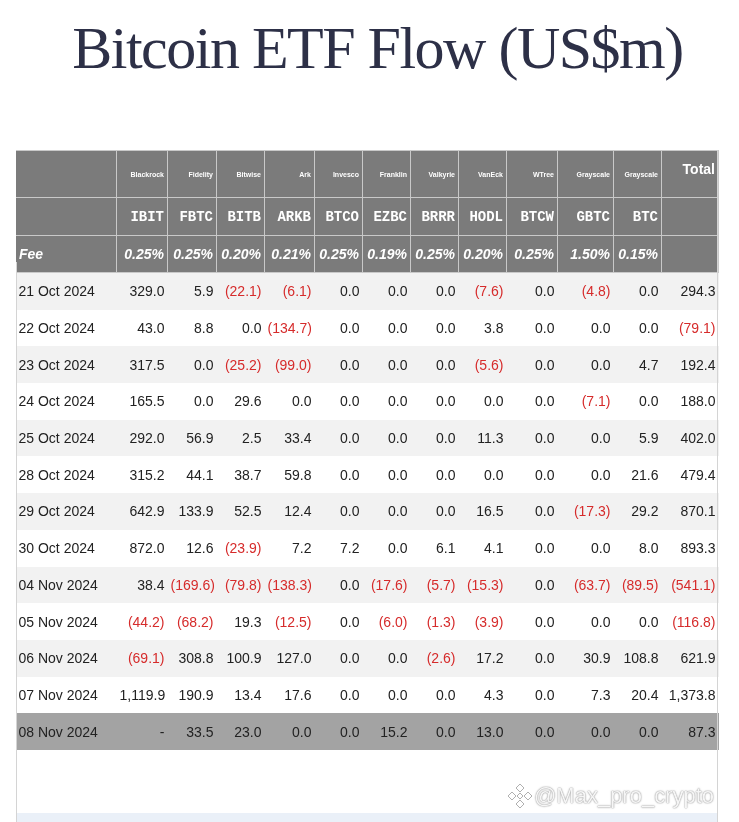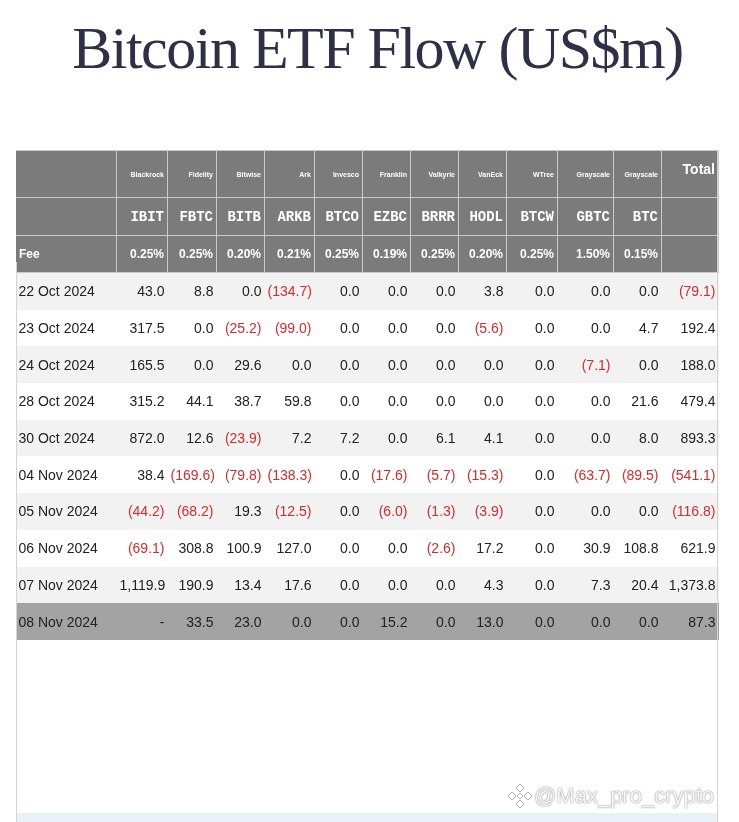--- a/index.html
+++ b/index.html
@@ -74,22 +74,23 @@
       padding-top: 10px;
     }
     thead tr.tickers th {
       height: 37px;
       font-size: 14px;
       vertical-align: middle;
       font-family: Liberation Mono, monospace;
     }
     thead tr.fees th {
       height: 36px;
-      font-size: 12px;
+      font-size: 14px;
       vertical-align: middle;
+      font-style: italic;
     }
     thead tr.fees th.fee-label {
       text-align: left;
       padding-left: 2px;
     }
     thead tr th.blank { border-left-color: #7b7b7b; }
 
     tbody td {
       height: 36.7px;
       font-size: 14px;
@@ -213,20 +214,35 @@
         <th>0.25%</th>
         <th>0.20%</th>
         <th>0.25%</th>
         <th>1.50%</th>
         <th>0.15%</th>
         <th></th>
       </tr>
     </thead>
     <tbody id="flow-body">
         <tr>
+          <td class="date">21 Oct 2024</td>
+          <td>329.0</td>
+          <td>5.9</td>
+          <td class="neg">(22.1)</td>
+          <td class="neg">(6.1)</td>
+          <td>0.0</td>
+          <td>0.0</td>
+          <td>0.0</td>
+          <td class="neg">(7.6)</td>
+          <td>0.0</td>
+          <td class="neg">(4.8)</td>
+          <td>0.0</td>
+          <td>294.3</td>
+        </tr>
+        <tr>
           <td class="date">22 Oct 2024</td>
           <td>43.0</td>
           <td>8.8</td>
           <td>0.0</td>
           <td class="neg">(134.7)</td>
           <td>0.0</td>
           <td>0.0</td>
           <td>0.0</td>
           <td>3.8</td>
           <td>0.0</td>
@@ -256,35 +272,65 @@
           <td>29.6</td>
           <td>0.0</td>
           <td>0.0</td>
           <td>0.0</td>
           <td>0.0</td>
           <td>0.0</td>
           <td>0.0</td>
           <td class="neg">(7.1)</td>
           <td>0.0</td>
           <td>188.0</td>
+        </tr>
+        <tr>
+          <td class="date">25 Oct 2024</td>
+          <td>292.0</td>
+          <td>56.9</td>
+          <td>2.5</td>
+          <td>33.4</td>
+          <td>0.0</td>
+          <td>0.0</td>
+          <td>0.0</td>
+          <td>11.3</td>
+          <td>0.0</td>
+          <td>0.0</td>
+          <td>5.9</td>
+          <td>402.0</td>
         </tr>
         <tr>
           <td class="date">28 Oct 2024</td>
           <td>315.2</td>
           <td>44.1</td>
           <td>38.7</td>
           <td>59.8</td>
           <td>0.0</td>
           <td>0.0</td>
           <td>0.0</td>
           <td>0.0</td>
           <td>0.0</td>
           <td>0.0</td>
           <td>21.6</td>
           <td>479.4</td>
+        </tr>
+        <tr>
+          <td class="date">29 Oct 2024</td>
+          <td>642.9</td>
+          <td>133.9</td>
+          <td>52.5</td>
+          <td>12.4</td>
+          <td>0.0</td>
+          <td>0.0</td>
+          <td>0.0</td>
+          <td>16.5</td>
+          <td>0.0</td>
+          <td class="neg">(17.3)</td>
+          <td>29.2</td>
+          <td>870.1</td>
         </tr>
         <tr>
           <td class="date">30 Oct 2024</td>
           <td>872.0</td>
           <td>12.6</td>
           <td class="neg">(23.9)</td>
           <td>7.2</td>
           <td>7.2</td>
           <td>0.0</td>
           <td>6.1</td>

